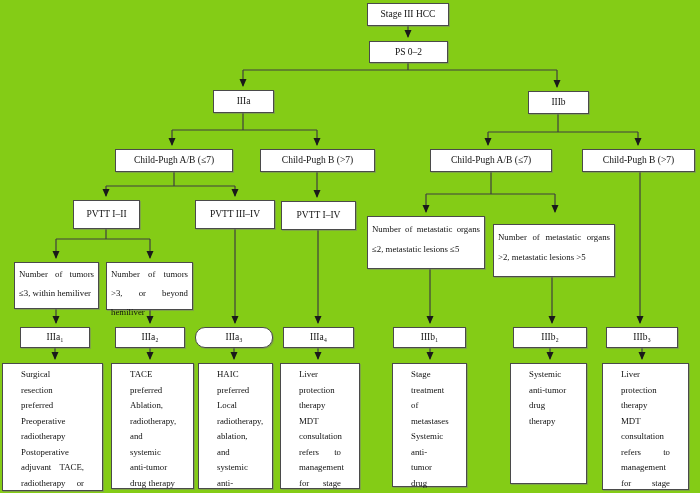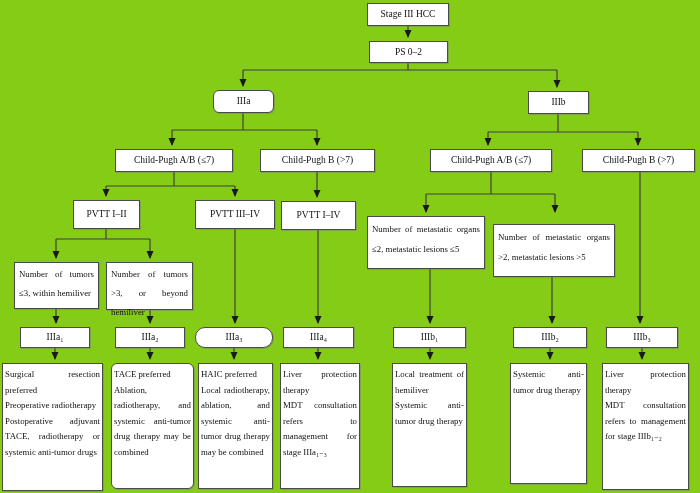--- a/index.html
+++ b/index.html
@@ -13,28 +13,28 @@
     position:absolute;border:1px solid #4a4a4a;background:#ffffff;
     display:flex;align-items:center;justify-content:center;text-align:center;
     font-size:9.5px;line-height:1.1;box-shadow:1px 1px 0 rgba(120,120,120,.45);
   }
   .node.cond{
     display:block;text-align:justify;font-size:8.8px;line-height:19px;
     padding:2px 4px 4px 4px;
   }
   .treat{
     position:absolute;border:1px solid #4a4a4a;background:#ffffff;
-    font-size:8.8px;line-height:15.5px;padding:3px 2px;text-align:justify;
+    font-size:8.8px;line-height:15.5px;padding:3px 18px;text-align:justify;
     box-shadow:1px 1px 0 rgba(120,120,120,.45);
   }
   .treat .titem{text-align:justify;}
   
   #n-stage{left:367px;top:3px;width:82px;height:23px;}
   #n-ps{left:369px;top:41px;width:79px;height:22px;}
-  #n-iiia{left:213px;top:90px;width:61px;height:23px;border-radius:6px;}
+  #n-iiia{left:213px;top:90px;width:61px;height:23px;}
   #n-iiib{left:528px;top:91px;width:61px;height:23px;}
   #n-cp-ab-iiia{left:115px;top:149px;width:118px;height:23px;}
   #n-cp-b-iiia{left:260px;top:149px;width:115px;height:23px;}
   #n-cp-ab-iiib{left:430px;top:149px;width:122px;height:23px;}
   #n-cp-b-iiib{left:582px;top:149px;width:113px;height:23px;}
   #n-pvtt12{left:73px;top:200px;width:67px;height:29px;}
   #n-pvtt34{left:195px;top:200px;width:80px;height:29px;}
   #n-pvtt14{left:281px;top:201px;width:75px;height:29px;}
   #n-tum-within{left:14px;top:262px;width:85px;height:47px;}
   #n-tum-beyond{left:106px;top:262px;width:87px;height:48px;}
@@ -42,21 +42,21 @@
   #n-met-high{left:493px;top:216px;width:122px;height:53px;line-height:20px;margin-top:8px;}
   #n-iiia1{left:20px;top:327px;width:70px;height:21px;}
   #n-iiia2{left:115px;top:327px;width:70px;height:21px;}
   #n-iiia3{left:195px;top:327px;width:78px;height:21px;border-radius:10px;}
   #n-iiia4{left:283px;top:327px;width:71px;height:21px;}
   #n-iiib1{left:393px;top:327px;width:73px;height:21px;}
   #n-iiib2{left:513px;top:327px;width:74px;height:21px;}
   #n-iiib3{left:606px;top:327px;width:72px;height:21px;}
   
   #t-iiia1{left:2px;top:363px;width:101px;height:128px;}
-  #t-iiia2{left:111px;top:363px;width:83px;height:126px;border-radius:6px;}
+  #t-iiia2{left:111px;top:363px;width:83px;height:126px;}
   #t-iiia3{left:198px;top:363px;width:75px;height:126px;}
   #t-iiia4{left:280px;top:363px;width:80px;height:126px;}
   #t-iiib1{left:392px;top:363px;width:75px;height:124px;}
   #t-iiib2{left:510px;top:363px;width:77px;height:121px;}
   #t-iiib3{left:602px;top:363px;width:87px;height:127px;}
 </style>
 </head>
 <body>
 
 <div class="canvas">
@@ -145,21 +145,21 @@
   </div>
   <div class="treat" id="t-iiia3">
     <div class="titem">HAIC preferred</div>
     <div class="titem">Local radiotherapy, ablation, and systemic anti-tumor drug therapy may be combined</div>
   </div>
   <div class="treat" id="t-iiia4">
     <div class="titem">Liver protection therapy</div>
     <div class="titem">MDT consultation refers to management for stage IIIa₁₋₃</div>
   </div>
   <div class="treat" id="t-iiib1">
-    <div class="titem">Local treatment of hemiliver</div>
+    <div class="titem">Stage treatment of metastases</div>
     <div class="titem">Systemic anti-tumor drug therapy</div>
   </div>
   <div class="treat" id="t-iiib2">
     <div class="titem">Systemic anti-tumor drug therapy</div>
   </div>
   <div class="treat" id="t-iiib3">
     <div class="titem">Liver protection therapy</div>
     <div class="titem">MDT consultation refers to management for stage IIIb₁₋₂</div>
   </div>
 

